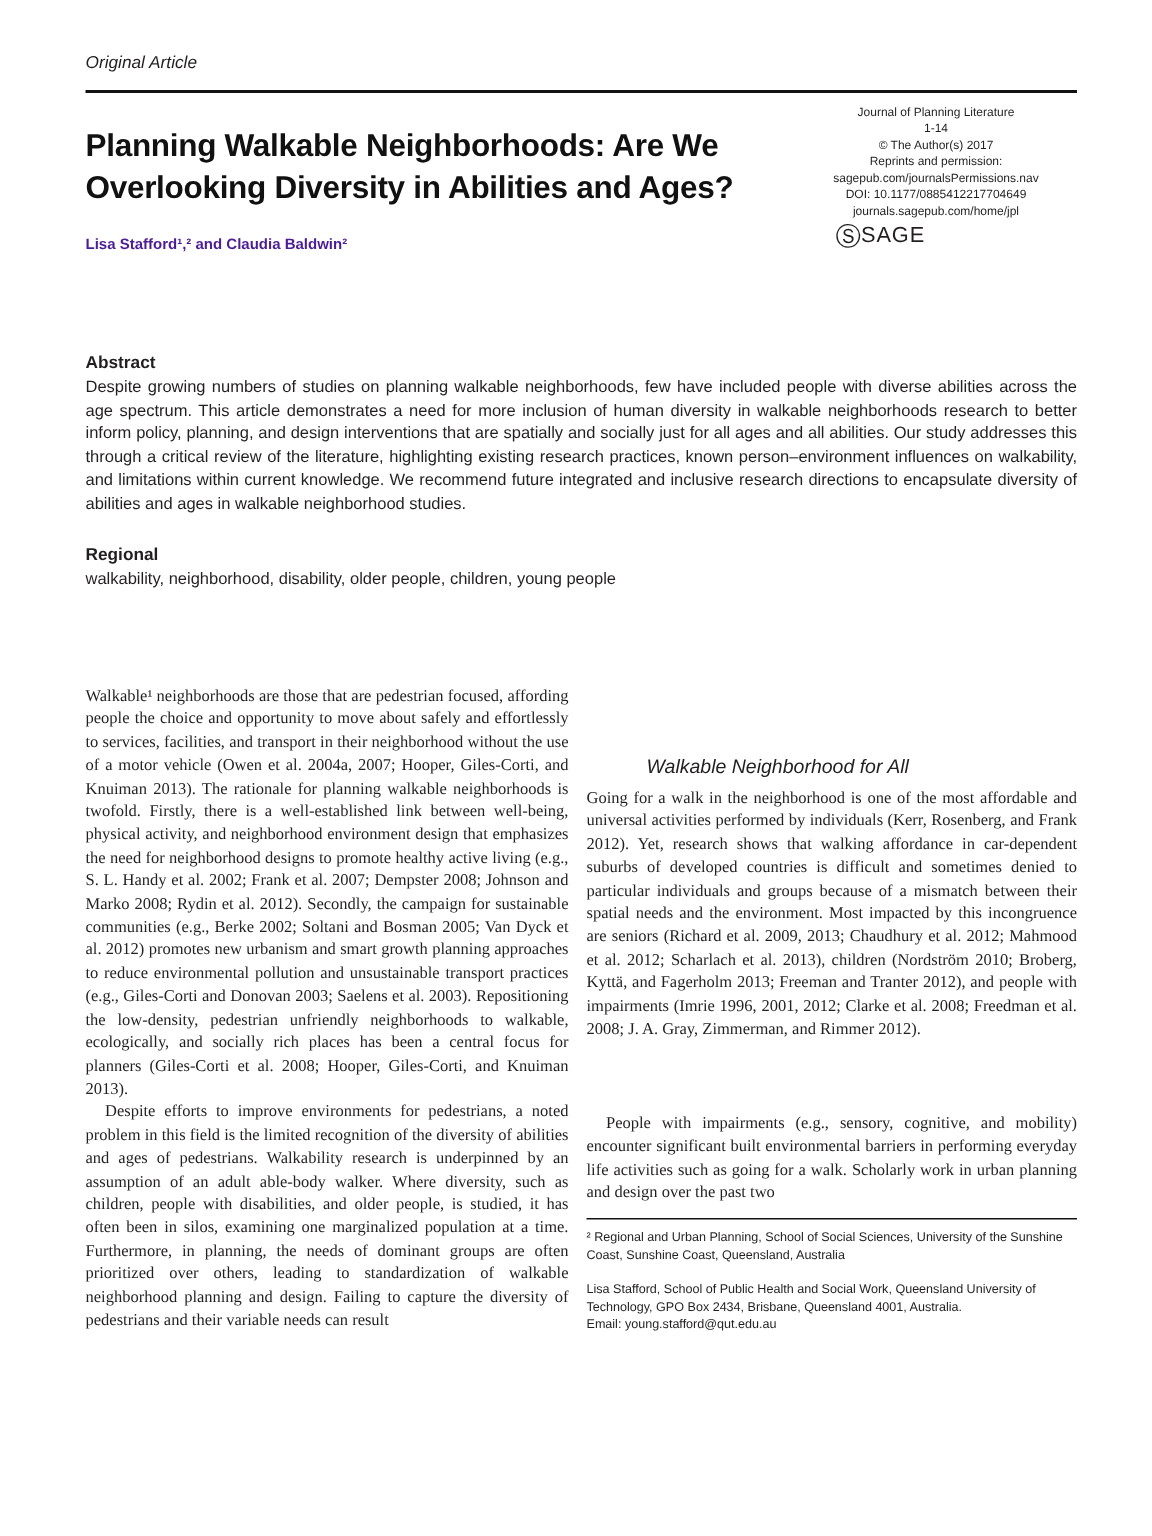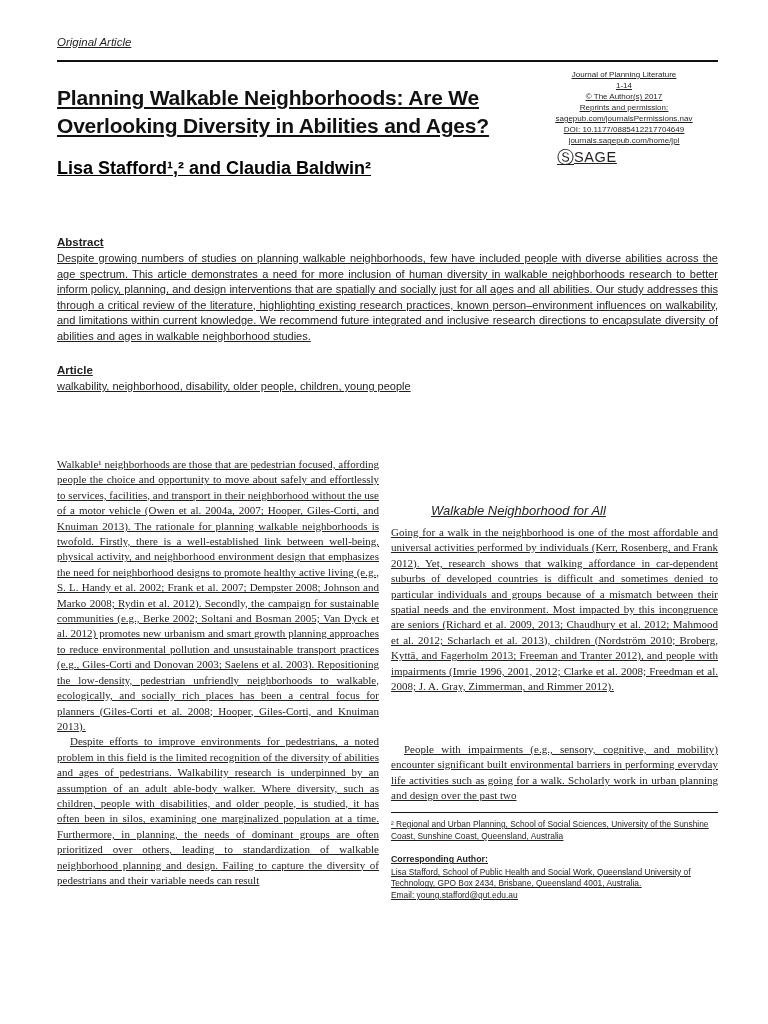--- a/index.html
+++ b/index.html
@@ -1,15 +1,15 @@
 <!DOCTYPE html>
 <html><head>
 <meta charset="utf-8">
 <style>
-  * { margin: 0; padding: 0; box-sizing: border-box; text-decoration: underline; }
+  * { margin: 0; padding: 0; box-sizing: border-box; }
   html, body { background: #ffffff; }
   body { font-family: "Liberation Sans", sans-serif; color: #231f20; }
 
   .page {
     position: relative;
     width: 768px;
     height: 1024px;
     background: #ffffff;
     overflow: hidden;
   }
@@ -37,23 +37,23 @@
     font-weight: bold;
     line-height: 28px;
     letter-spacing: -0.2px;
     color: #111111;
   }
   .title span { display: block; }
 
   .authors {
     position: absolute;
     left: 57px; top: 158px;
-    font-size: 18px;
-    font-weight: bold;
-    color: #000000;
+    font-size: 10px;
+    font-weight: bold;
+    color: #4c1d95;
   }
 
   .journal-meta {
     position: absolute;
     left: 539px; top: 69px;
     width: 170px;
     font-size: 8px;
     line-height: 11px;
     color: #231f20;
     text-align: center;
@@ -184,38 +184,37 @@
   <div class="sage-logo">
     <span class="mark">Ⓢ</span>
     <span class="word">SAGE</span>
   </div>
 
   <div class="authors">Lisa Stafford¹,² and Claudia Baldwin²</div>
 
   <div class="abstract-heading">Abstract</div>
   <div class="abstract-text">Despite growing numbers of studies on planning walkable neighborhoods, few have included people with diverse abilities across the age spectrum. This article demonstrates a need for more inclusion of human diversity in walkable neighborhoods research to better inform policy, planning, and design interventions that are spatially and socially just for all ages and all abilities. Our study addresses this through a critical review of the literature, highlighting existing research practices, known person–environment influences on walkability, and limitations within current knowledge. We recommend future integrated and inclusive research directions to encapsulate diversity of abilities and ages in walkable neighborhood studies.</div>
 
-  <div class="keywords-heading">Article</div>
+  <div class="keywords-heading">Regional</div>
   <div class="keywords-text">walkability, neighborhood, disability, older people, children, young people</div>
 
   <div class="body-col col-left">
     <p>Walkable¹ neighborhoods are those that are pedestrian focused, affording people the choice and opportunity to move about safely and effortlessly to services, facilities, and transport in their neighborhood without the use of a motor vehicle (Owen et al. 2004a, 2007; Hooper, Giles-Corti, and Knuiman 2013). The rationale for planning walkable neighborhoods is twofold. Firstly, there is a well-established link between well-being, physical activity, and neighborhood environment design that emphasizes the need for neighborhood designs to promote healthy active living (e.g., S. L. Handy et al. 2002; Frank et al. 2007; Dempster 2008; Johnson and Marko 2008; Rydin et al. 2012). Secondly, the campaign for sustainable communities (e.g., Berke 2002; Soltani and Bosman 2005; Van Dyck et al. 2012) promotes new urbanism and smart growth planning approaches to reduce environmental pollution and unsustainable transport practices (e.g., Giles-Corti and Donovan 2003; Saelens et al. 2003). Repositioning the low-density, pedestrian unfriendly neighborhoods to walkable, ecologically, and socially rich places has been a central focus for planners (Giles-Corti et al. 2008; Hooper, Giles-Corti, and Knuiman 2013).</p>
     <p class="indent">Despite efforts to improve environments for pedestrians, a noted problem in this field is the limited recognition of the diversity of abilities and ages of pedestrians. Walkability research is underpinned by an assumption of an adult able-body walker. Where diversity, such as children, people with disabilities, and older people, is studied, it has often been in silos, examining one marginalized population at a time. Furthermore, in planning, the needs of dominant groups are often prioritized over others, leading to standardization of walkable neighborhood planning and design. Failing to capture the diversity of pedestrians and their variable needs can result</p>
   </div>
 
 
   <div class="section-heading">Walkable Neighborhood for All</div>
 
   <div class="body-col col-right-p1">Going for a walk in the neighborhood is one of the most affordable and universal activities performed by individuals (Kerr, Rosenberg, and Frank 2012). Yet, research shows that walking affordance in car-dependent suburbs of developed countries is difficult and sometimes denied to particular individuals and groups because of a mismatch between their spatial needs and the environment. Most impacted by this incongruence are seniors (Richard et al. 2009, 2013; Chaudhury et al. 2012; Mahmood et al. 2012; Scharlach et al. 2013), children (Nordström 2010; Broberg, Kyttä, and Fagerholm 2013; Freeman and Tranter 2012), and people with impairments (Imrie 1996, 2001, 2012; Clarke et al. 2008; Freedman et al. 2008; J. A. Gray, Zimmerman, and Rimmer 2012).</div>
 
   <div class="body-col col-right-p2">People with impairments (e.g., sensory, cognitive, and mobility) encounter significant built environmental barriers in performing everyday life activities such as going for a walk. Scholarly work in urban planning and design over the past two</div>
 
   <div class="footnote-block">
     <div class="footnote-rule"></div>
     <div class="affil">² Regional and Urban Planning, School of Social Sciences, University of the Sunshine Coast, Sunshine Coast, Queensland, Australia</div>
     <div class="corresponding">
-      <div class="ca-head">Corresponding Author:</div>
       <div>Lisa Stafford, School of Public Health and Social Work, Queensland University of Technology, GPO Box 2434, Brisbane, Queensland 4001, Australia.</div>
       <div>Email: young.stafford@qut.edu.au</div>
     </div>
   </div>
 
 </div>
 
 </body></html>

